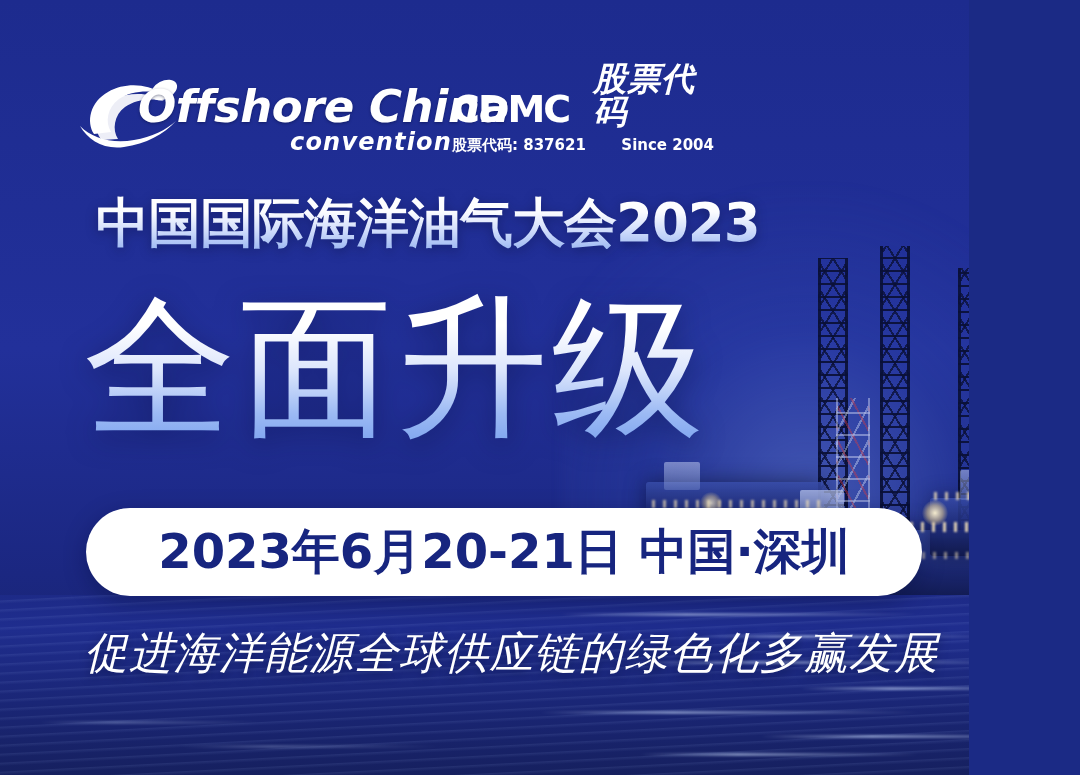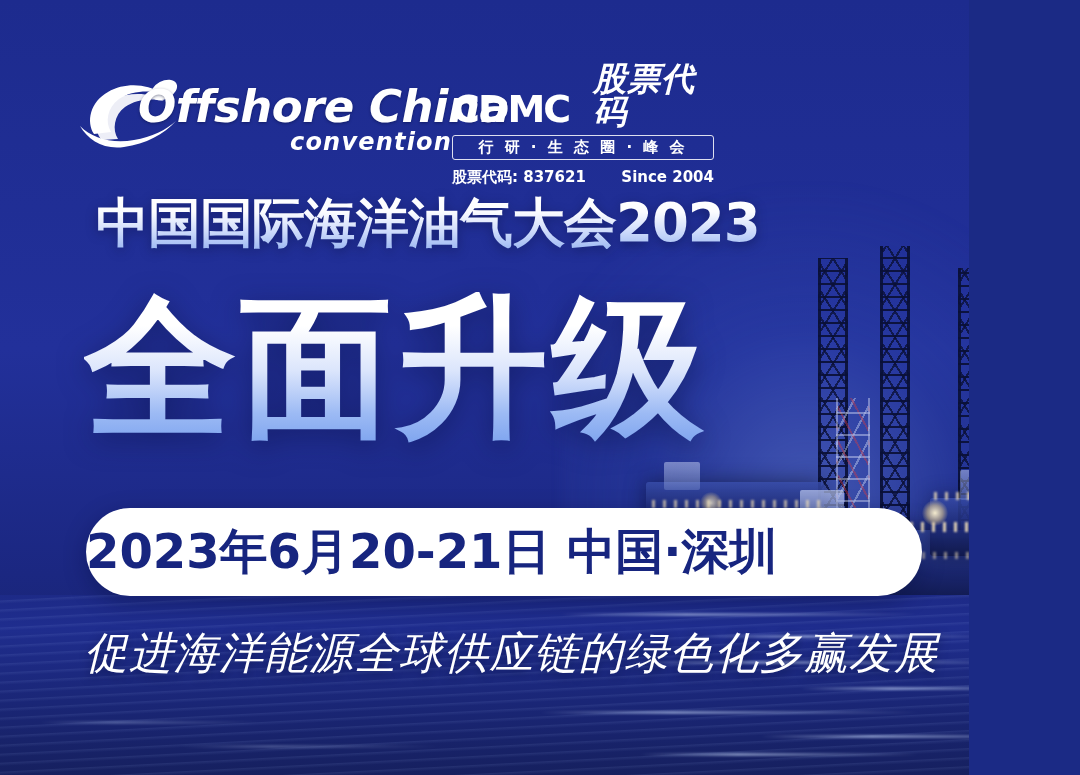--- a/index.html
+++ b/index.html
@@ -133,34 +133,34 @@
     background:linear-gradient(180deg,#ffffff 0%,#fbfcff 30%,#cfdcfb 66%,#9fbaf3 100%);
     -webkit-background-clip:text; background-clip:text;
     color:transparent; -webkit-text-fill-color:transparent;
     filter:drop-shadow(0 3px 6px rgba(8,14,60,.45));
     margin-left:12px;
   }
 
   .title-big {
     position:absolute; left:84px; top:292px;
     font-family:"DejaVu Sans","Liberation Sans",sans-serif;
-    font-weight:700; font-size:152px; line-height:1; letter-spacing:4px;
+    font-weight:400; font-size:152px; line-height:1; letter-spacing:4px;
     white-space:nowrap;
     background:linear-gradient(180deg,#ffffff 0%,#ffffff 22%,#dbe5fc 52%,#9cbaf4 80%,#7ea4ef 100%);
     -webkit-background-clip:text; background-clip:text;
     color:transparent; -webkit-text-fill-color:transparent;
     filter:drop-shadow(0 6px 14px rgba(8,14,60,.5));
   }
 
   
   .pill {
     position:absolute; left:86px; top:508px;
     width:836px; height:88px; border-radius:44px;
     background:#ffffff;
-    display:flex; align-items:center; 
+    display:flex; align-items:center; justify-content:center;
     box-shadow:0 6px 22px rgba(6,12,55,.35);
   }
   .pill-text {
     font-family:"DejaVu Sans","Liberation Sans",sans-serif;
     font-weight:700; font-size:48px; color:#17257f; letter-spacing:0px;
     white-space:nowrap;
   }
 
   
   .tagline {
@@ -232,21 +232,20 @@
     </svg>
     <div class="logo-word">Offshore China</div>
     <div class="logo-sub">convention</div>
   </div>
 
   <div class="logo-cdmc">
     <div class="cdmc-row">
       <span class="cdmc-mark">CDMC</span>
       <span class="cdmc-cn">股票代码</span>
     </div>
-    <div class="cdmc-box">行 研 · 生 态 圈 · 峰 会</div>
     <div class="cdmc-foot">
       <span>股票代码: 837621</span>
       <span>Since 2004</span>
     </div>
   </div>
 
   <div class="title-main">中国国际海洋油气大会2023</div>
   <div class="title-big">全面升级</div>
 
   <div class="pill">

